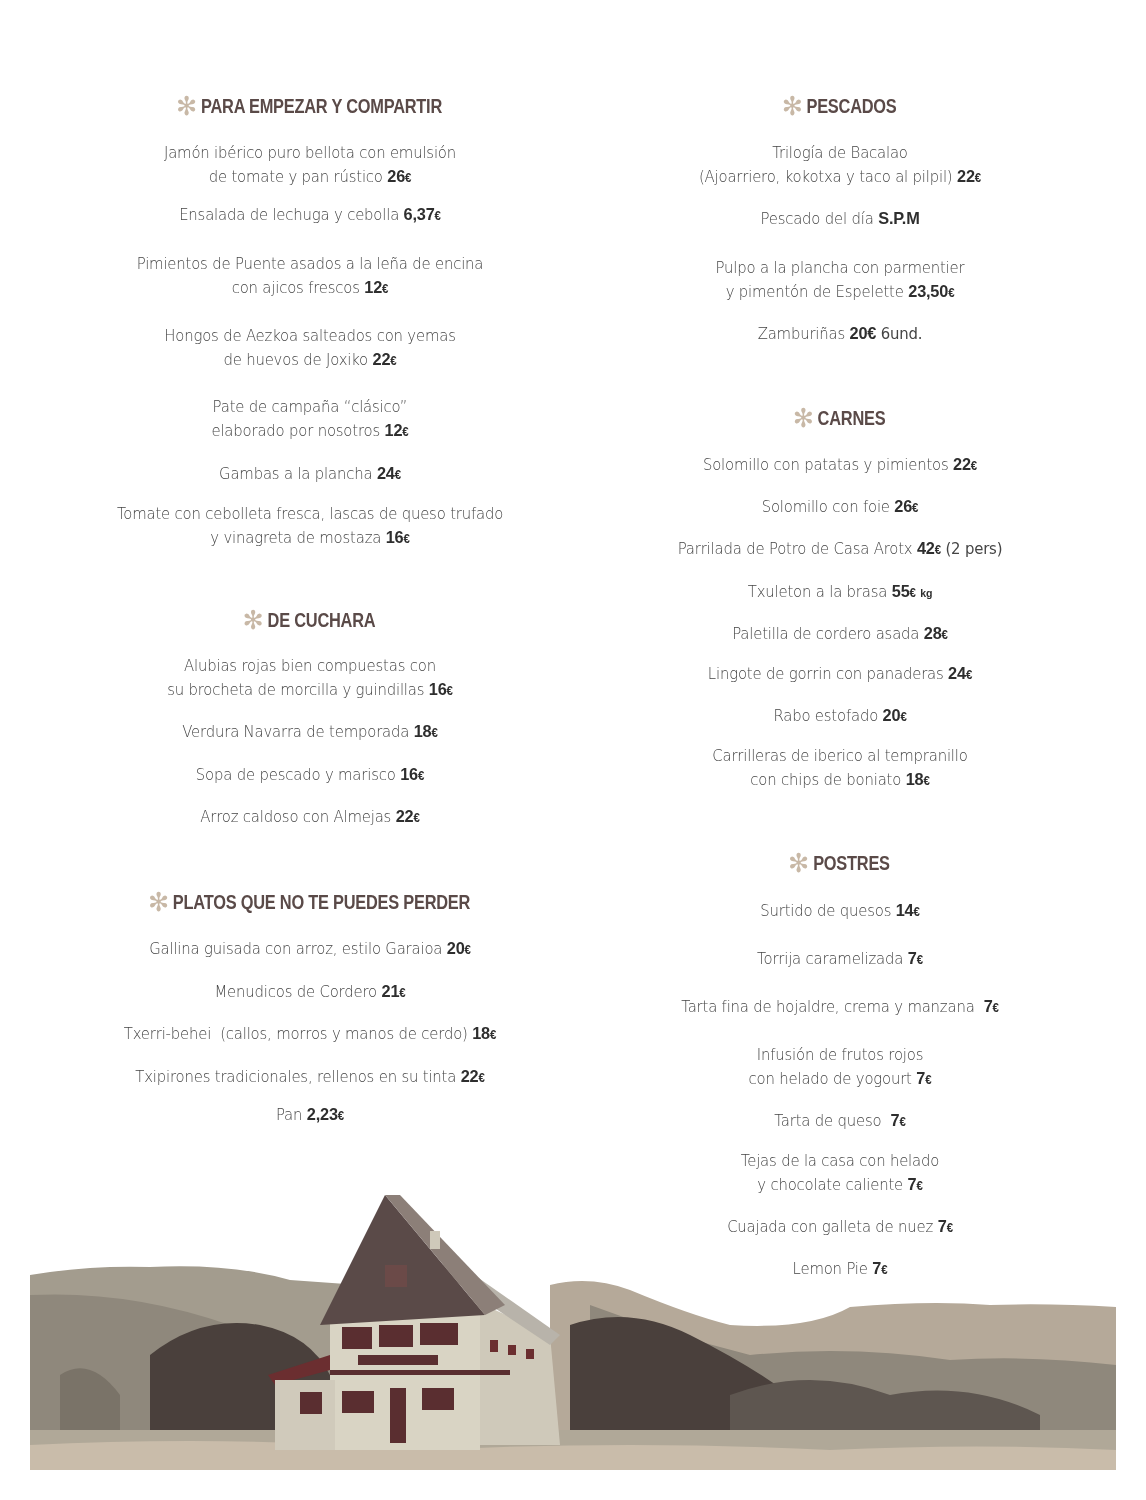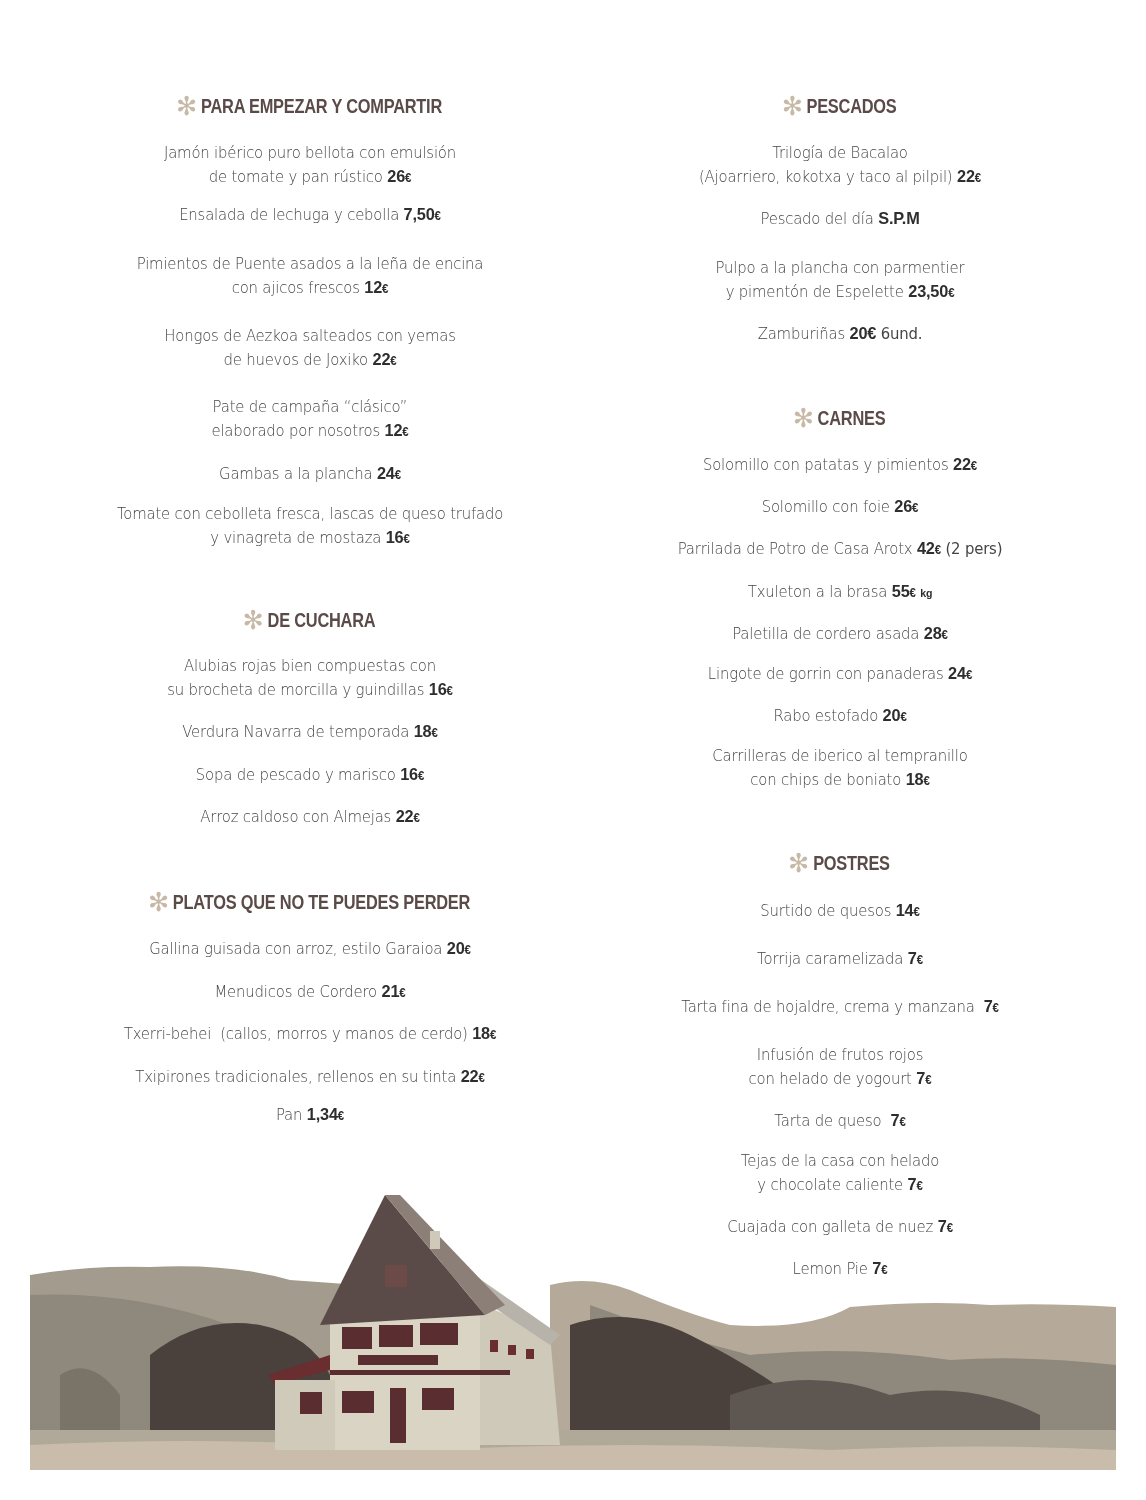--- a/index.html
+++ b/index.html
@@ -63,21 +63,21 @@
   <div class="heading" style="top:93px;">
     <span class="star">✻</span>
     <span>PARA EMPEZAR Y COMPARTIR</span>
   </div>
 
   <div class="item" style="top:141px;">
     <span class="line">Jamón ibérico puro bellota con emulsión</span>
     <span class="line"><span>de tomate y pan rústico</span> <span class="price"><span>26</span><span class="eur">€</span></span></span>
   </div>
   <div class="item" style="top:203px;">
-    <span class="line"><span>Ensalada de lechuga y cebolla</span> <span class="price"><span>7,50</span><span class="eur">€</span></span></span>
+    <span class="line"><span>Ensalada de lechuga y cebolla</span> <span class="price"><span>6,37</span><span class="eur">€</span></span></span>
   </div>
   <div class="item" style="top:252px;">
     <span class="line">Pimientos de Puente asados a la leña de encina</span>
     <span class="line"><span>con ajicos frescos</span> <span class="price"><span>12</span><span class="eur">€</span></span></span>
   </div>
   <div class="item" style="top:324px;">
     <span class="line">Hongos de Aezkoa salteados con yemas</span>
     <span class="line"><span>de huevos de Joxiko</span> <span class="price"><span>22</span><span class="eur">€</span></span></span>
   </div>
   <div class="item" style="top:395px;">
@@ -122,21 +122,21 @@
   <div class="item" style="top:980px;">
     <span class="line"><span>Menudicos de Cordero</span> <span class="price"><span>21</span><span class="eur">€</span></span></span>
   </div>
   <div class="item" style="top:1022px;">
     <span class="line"><span style="white-space:pre;">Txerri-behei  (callos, morros y manos de cerdo)</span> <span class="price"><span>18</span><span class="eur">€</span></span></span>
   </div>
   <div class="item" style="top:1065px;">
     <span class="line"><span>Txipirones tradicionales, rellenos en su tinta</span> <span class="price"><span>22</span><span class="eur">€</span></span></span>
   </div>
   <div class="item" style="top:1103px;">
-    <span class="line"><span>Pan</span> <span class="price"><span>1,34</span><span class="eur">€</span></span></span>
+    <span class="line"><span>Pan</span> <span class="price"><span>2,23</span><span class="eur">€</span></span></span>
   </div>
 </div>
 
 <svg class="landscape" viewBox="0 0 1086 275" preserveAspectRatio="none">
 
   <path d="M0 80 Q60 70 120 72 Q200 68 260 85 L330 90 L330 275 L0 275 Z" fill="#a39c8e"></path>
   <path d="M520 90 Q560 80 600 95 Q660 120 700 130 Q780 135 820 112 Q900 105 960 110 Q1020 108 1086 112 L1086 275 L520 275 Z" fill="#b5a999"></path>
   <path d="M0 100 Q100 95 200 130 Q260 140 300 170 L300 275 L0 275 Z" fill="#8f887c"></path>
   <path d="M560 110 Q640 140 720 160 Q820 150 920 165 Q1000 160 1086 170 L1086 275 L560 275 Z" fill="#8f887c"></path>
 

